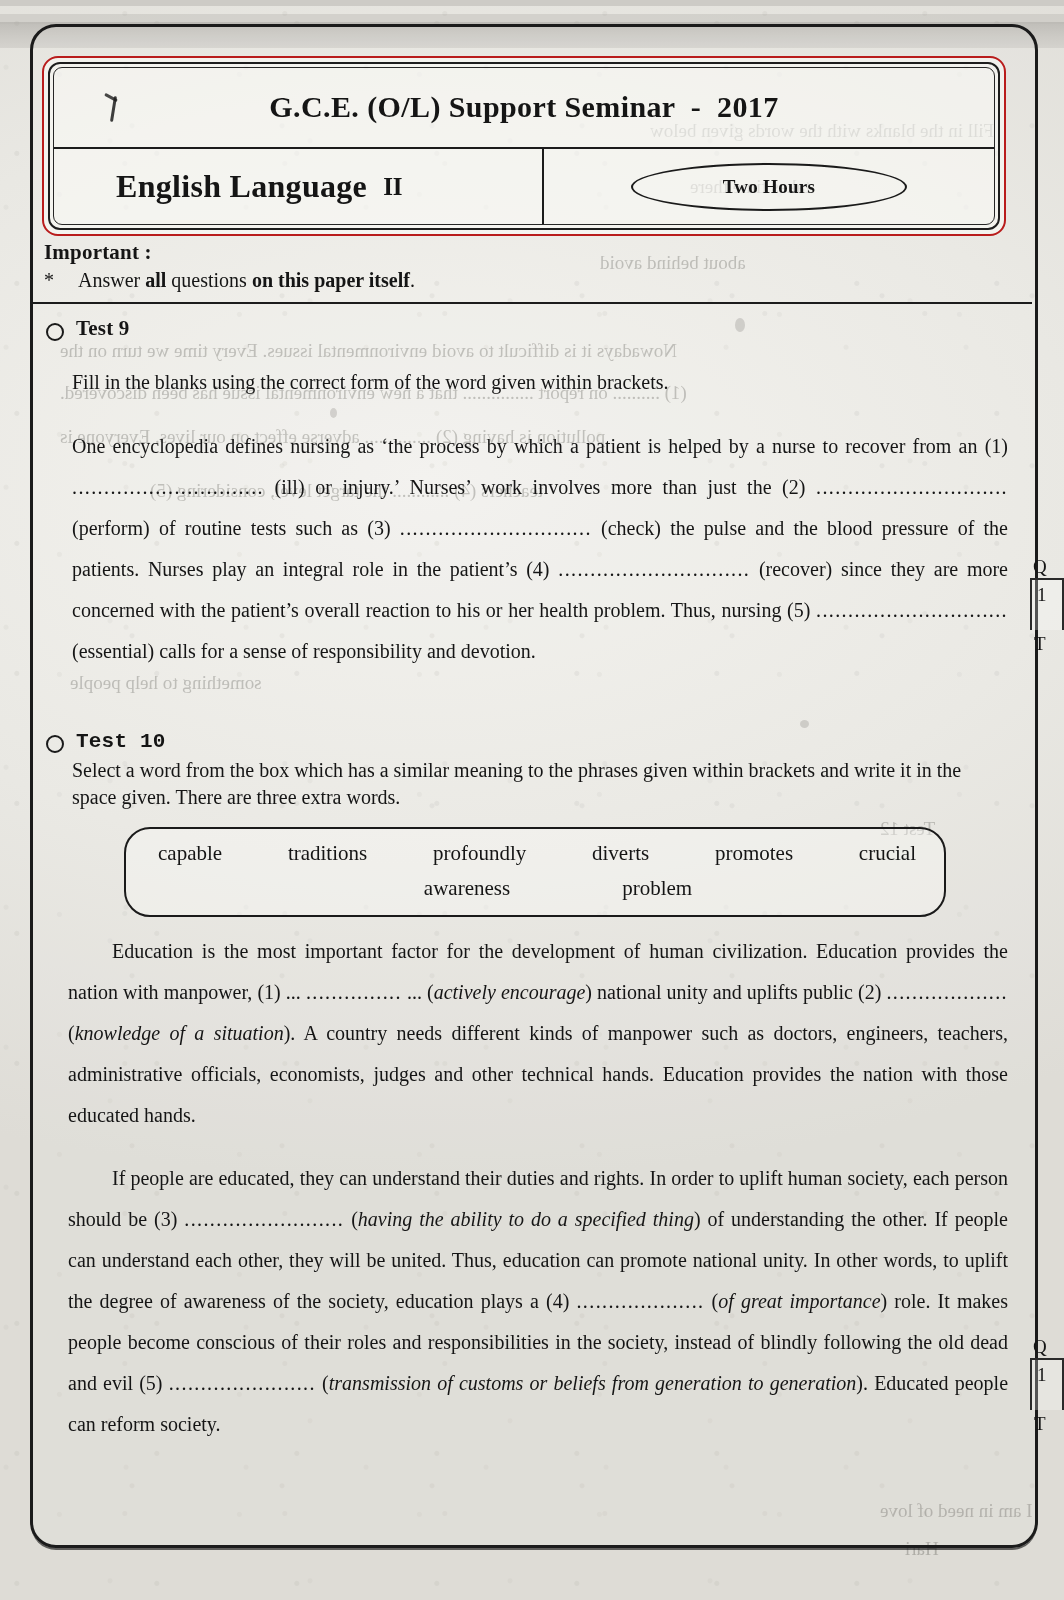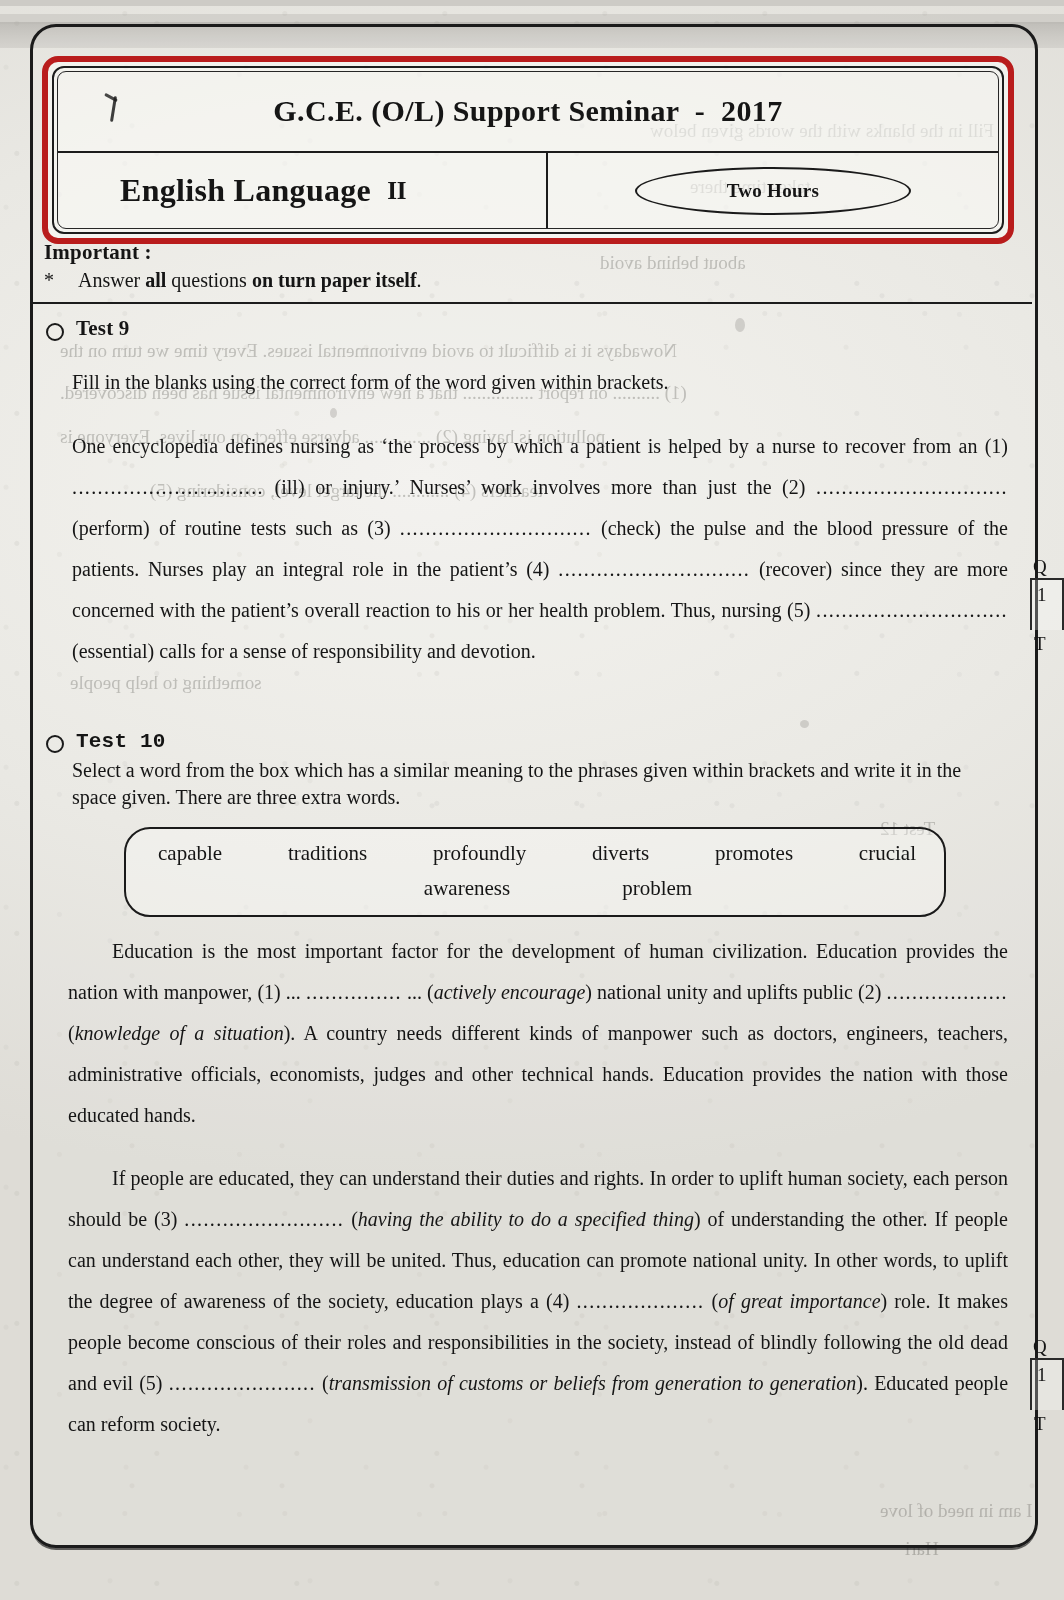--- a/index.html
+++ b/index.html
@@ -45,21 +45,21 @@
   #page-sheet{
     position:absolute;left:30px;top:24px;width:1002px;height:1518px;
     border:3px solid #1b1b1b;border-radius:26px;
     box-shadow:0 3px 0 -1px rgba(25,25,25,.65);
     background:rgba(255,255,255,.06);
   }
 
   
   #header-box{
     position:absolute;left:42px;top:56px;width:960px;height:176px;
-    border:6px solid #b91c1c;border-radius:16px;
+    border:2px solid #b91c1c;border-radius:16px;
     background:rgba(252,251,248,.55);
   }
   #header-box::before{
     content:"";position:absolute;left:4px;top:4px;right:4px;bottom:4px;
     border:2px solid #1d1d1d;border-radius:12px;pointer-events:none;
   }
   #header-box::after{
     content:"";position:absolute;left:9px;top:9px;right:9px;bottom:9px;
     border:1px solid #262626;border-radius:9px;pointer-events:none;
   }
@@ -207,21 +207,21 @@
     </div>
   </div>
 </div>
 <div id="ink-tick"></div>
 <div id="ink-tick2"></div>
 
 <div id="important-block">
   <div id="important-label">Important :</div>
   <div id="important-line">
     <span id="asterisk">*</span>
-    <span><span>Answer </span><span class="bold">all</span><span> questions </span><span class="bold">on turn paper itself</span><span>.</span></span>
+    <span><span>Answer </span><span class="bold">all</span><span> questions </span><span class="bold">on this paper itself</span><span>.</span></span>
   </div>
 </div>
 <div id="notice-rule"></div>
 
 <div id="body-area">
 
   <div class="test-head">
     <span class="bullet-circle"></span>
     <span class="test-title">Test 9</span>
   </div>

